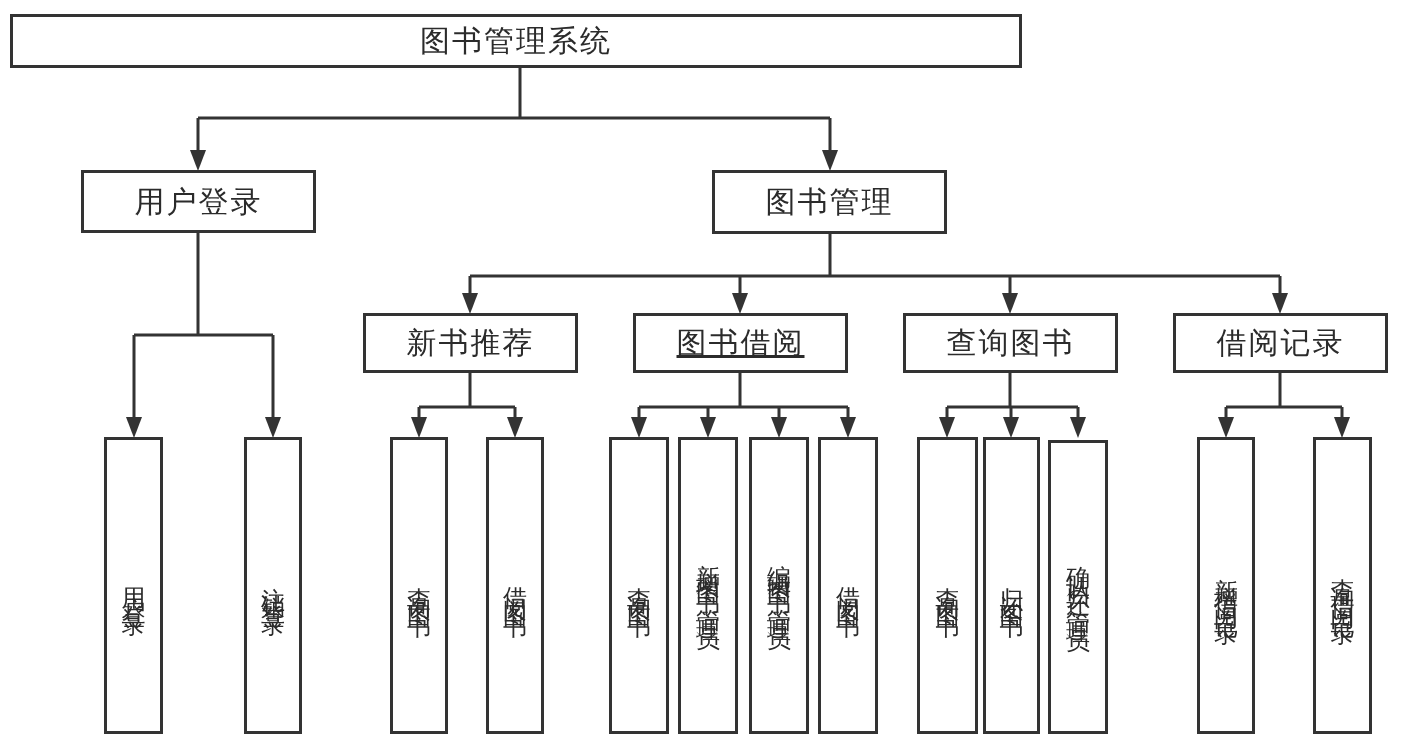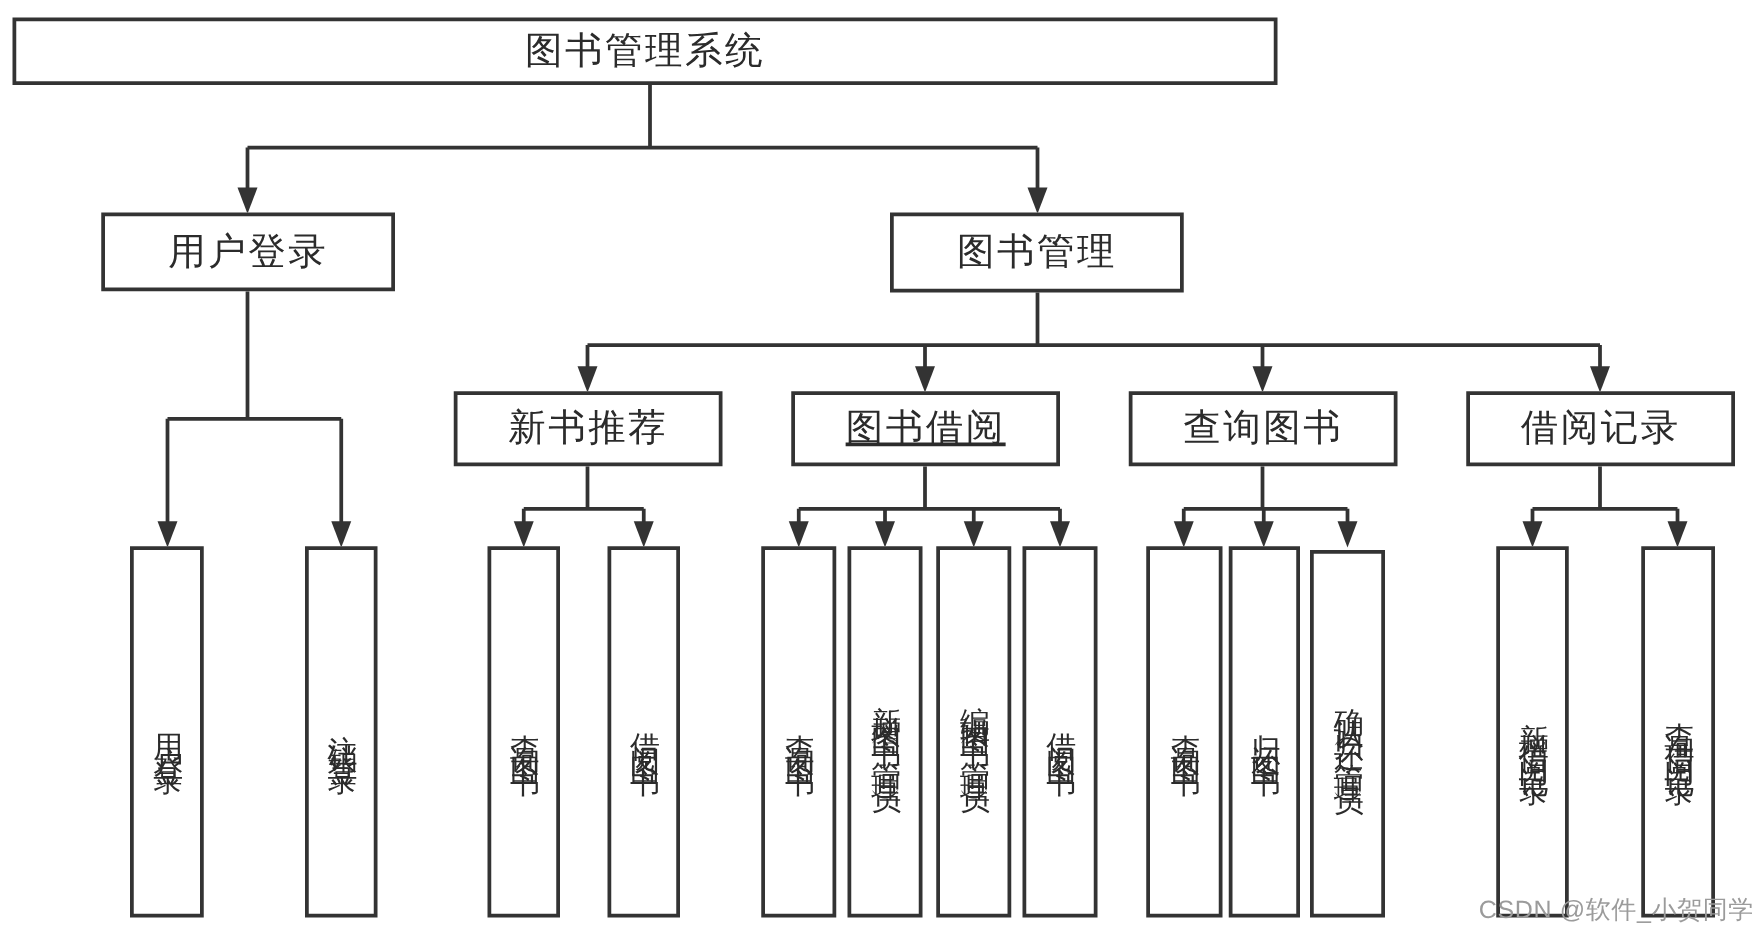--- a/index.html
+++ b/index.html
@@ -165,15 +165,14 @@
     <span class="label">确认归还（管理员）</span>
   </div>
 
   <div class="node node-v" style="left:1197px; top:437px; width:58px; height:297px;">
     <span class="label">新增借阅记录</span>
   </div>
   <div class="node node-v" style="left:1313px; top:437px; width:59px; height:297px;">
     <span class="label">查询借阅记录</span>
   </div>
 
-  <div class="watermark">CSDN @软件_小贺同学</div>
 
 </div>
 
 </body></html>

